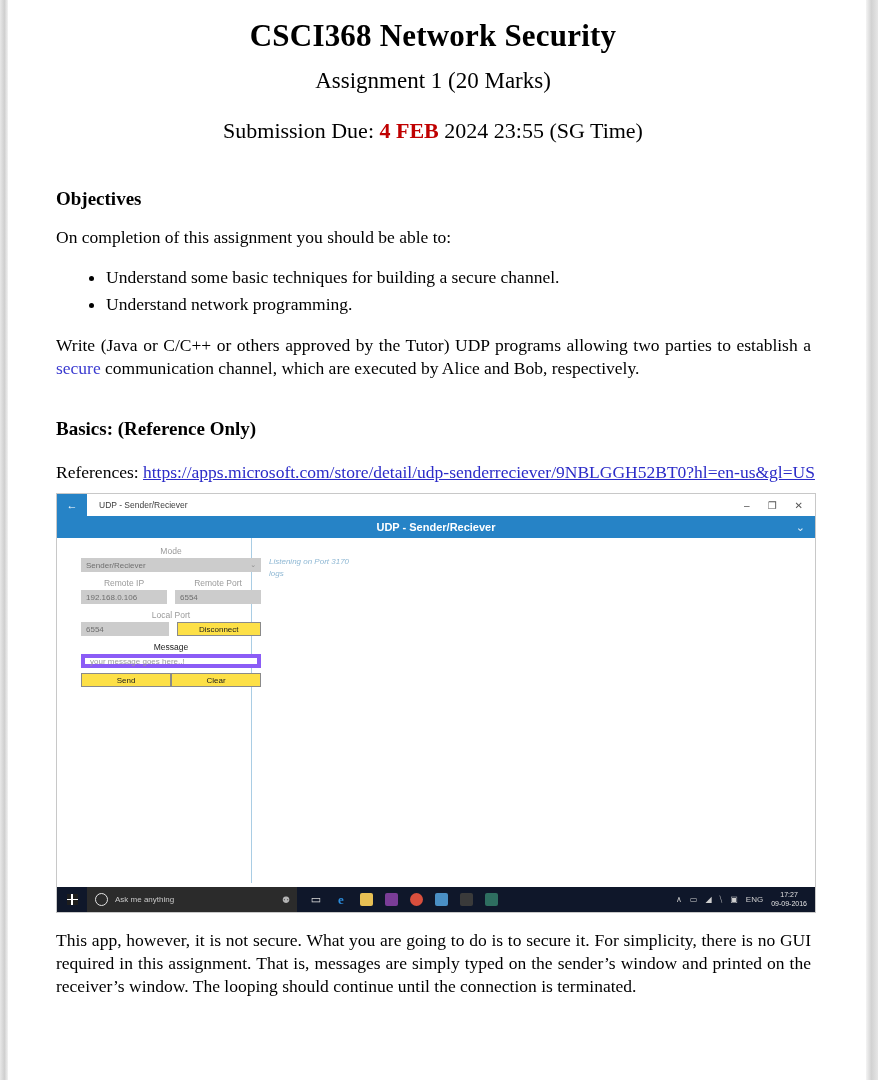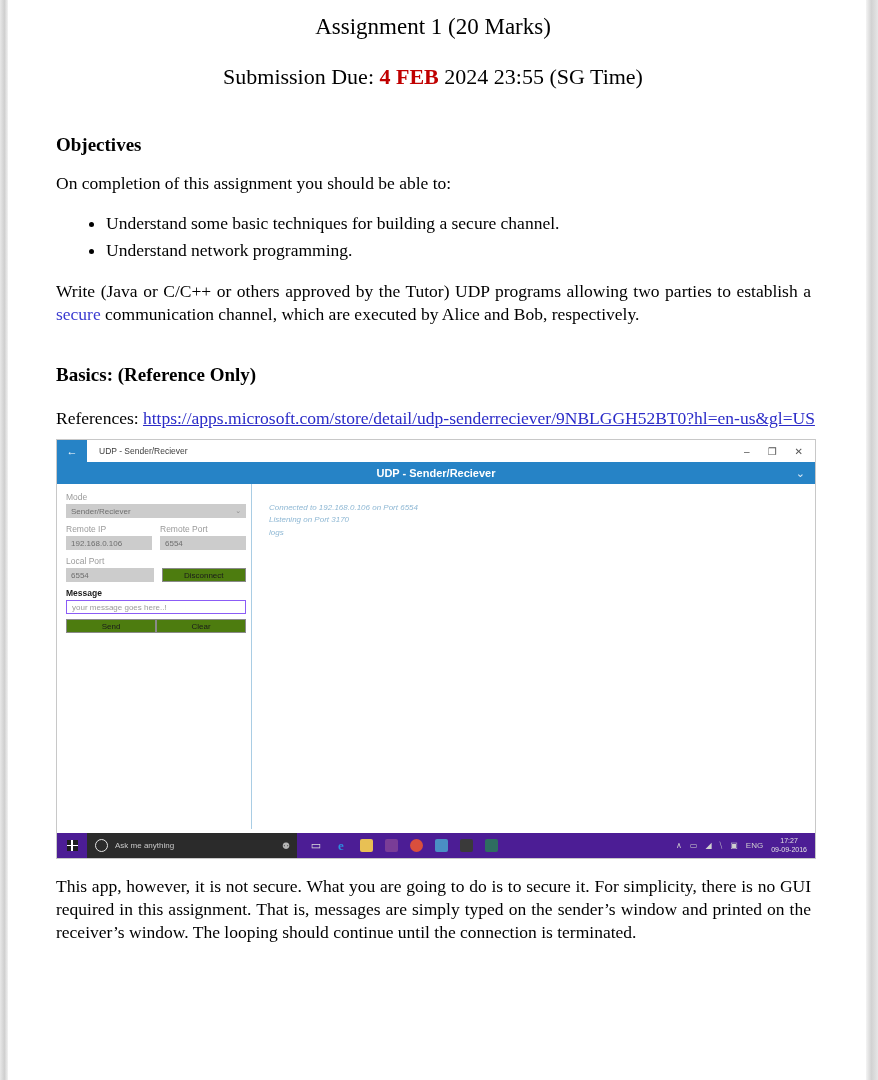--- a/index.html
+++ b/index.html
@@ -159,62 +159,63 @@
     background: #ffffff;
   }
   .divider {
     position: absolute;
     left: 194px; top: 0;
     width: 1px; height: 345px;
     background: #a9cde4;
   }
   .form-pane {
     position: absolute;
-    left: 9px; top: 8px;
+    left: 24px; top: 8px;
     width: 180px;
+    text-align: center;
   }
   .fl {
     font-size: 8.5px;
     color: #9a9a9a;
     margin-bottom: 2px;
   }
-  .fl.strong { color: #1b1b1b; font-weight: bold; }
+  .fl.strong { color: #1b1b1b; font-weight: normal; }
   .fld {
     height: 14px;
     background: #cccccc;
     color: #6e6e6e;
     font-size: 8px;
     display: flex;
     align-items: center;
     padding-left: 5px;
     box-sizing: border-box;
     position: relative;
     margin-bottom: 6px;
   }
   .fld .caret {
     position: absolute; right: 5px;
     font-size: 7px; color: #8e8e8e;
   }
   .row2 { display: flex; gap: 8px; }
   .row2 > div { flex: 1; }
   .btn {
     height: 14px;
-    background: #4d7c0f;
+    background: #fde047;
     border: 1px solid #8a8a8a;
     font-size: 8px;
     color: #1b1b1b;
     display: flex;
     align-items: center;
     justify-content: center;
     box-sizing: border-box;
   }
   .msg-input {
     height: 14px;
     background: #ffffff;
-    border: 1px solid #8b5cf6;
+    border: 4px solid #8b5cf6;
     font-size: 8px;
     color: #9a9a9a;
     display: flex;
     align-items: center;
     padding-left: 5px;
     box-sizing: border-box;
     margin-bottom: 5px;
   }
   .btn-row { display: flex; }
   .btn-row .btn { flex: 1; }
@@ -228,21 +229,21 @@
     font-style: italic;
     color: #8fb8d4;
     line-height: 1.55;
   }
   
   .taskbar {
     position: absolute;
     left: 0; bottom: 0;
     width: 100%;
     height: 25px;
-    background: #4c1d95;
+    background: #0f172a;
     display: flex;
     align-items: center;
   }
   .start-btn {
     width: 30px; height: 25px;
     display: flex; align-items: center; justify-content: center;
   }
   .start-sq {
     width: 11px; height: 11px;
     background: #ffffff;
@@ -299,20 +300,21 @@
 </style>
 </head>
 <body>
 
 <div class="edge-left"></div>
 <div class="edge-right"></div>
 
 <div class="page">
   <div class="content">
 
+    <h1 class="doc-title">CSCI368 Network Security</h1>
     <div class="doc-subtitle">Assignment 1 (20 Marks)</div>
     <div class="doc-due"><span>Submission Due: </span><span class="due-date">4 FEB</span><span> 2024 23:55 (SG Time)</span></div>
 
     <h2 class="section-head">Objectives</h2>
     <p class="body-text intro">On completion of this assignment you should be able to:</p>
 
     <ul class="objectives">
       <li>Understand some basic techniques for building a secure channel.</li>
       <li>Understand network programming.</li>
     </ul>
@@ -368,21 +370,20 @@
           <div class="fl strong">Message</div>
           <div class="msg-input">your message goes here..!</div>
 
           <div class="btn-row">
             <div class="btn">Send</div>
             <div class="btn">Clear</div>
           </div>
         </div>
 
         <div class="log-pane">
-          <div class="log-line">Connected to 192.168.0.106 on Port 6554</div>
           <div class="log-line">Listening on Port 3170</div>
           <div class="log-line">logs</div>
         </div>
       </div>
 
       <div class="taskbar">
         <div class="start-btn">
           <span class="start-sq">
               <i></i>
               <i></i>

